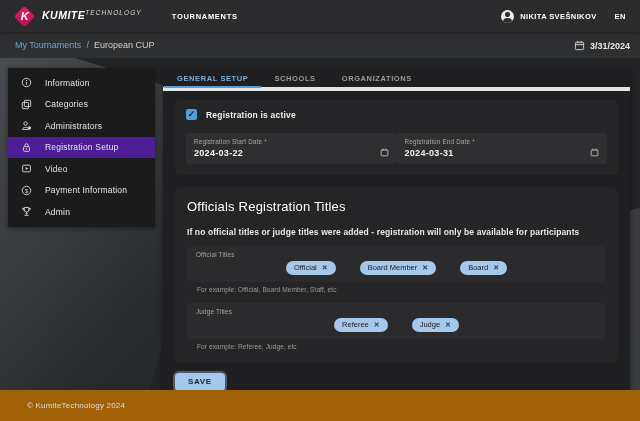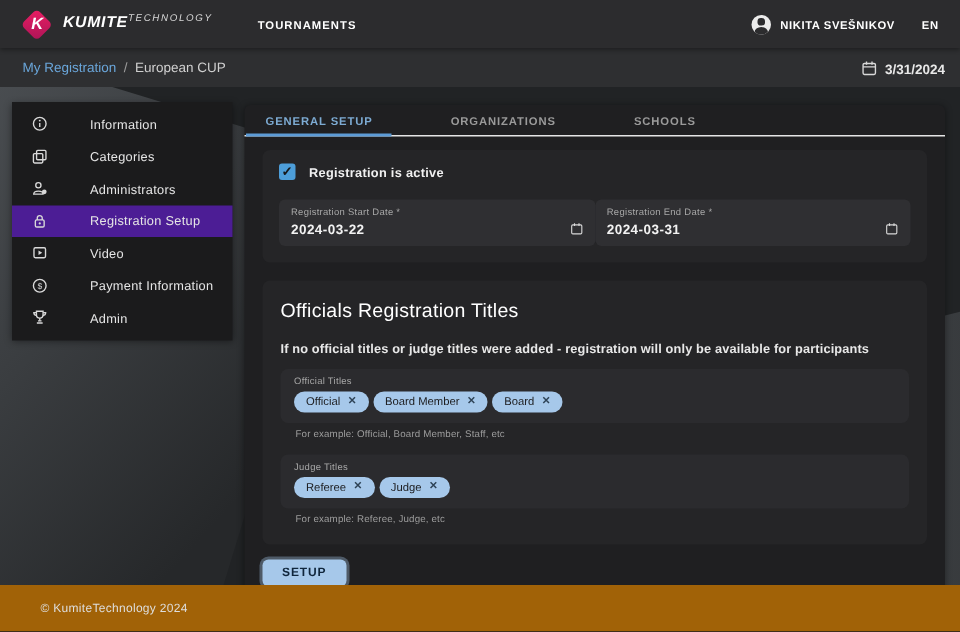--- a/index.html
+++ b/index.html
@@ -78,34 +78,34 @@
   }
 
   
   .sidebar {
     position: absolute; top: 10px; left: 8px; width: 147px;
     background: #1b1b1c; z-index: 2; padding: 4px 0;
     box-shadow: 0 1px 5px rgba(0,0,0,.45);
   }
   .side-item {
     height: 21.5px; display: flex; align-items: center;
-    padding-left: 13px; gap: 28px; cursor: pointer;
+    padding-left: 13px; gap: 13px; cursor: pointer;
   }
   .side-item.active { background: #4c1d95; }
   .side-icon { width: 11px; height: 11px; flex: 0 0 11px; display: flex; }
   .side-icon svg { width: 11px; height: 11px; }
   .side-label { font-size: 8.5px; color: #e6e6e6; letter-spacing: .2px; }
 
   
   .content {
     position: absolute; top: 12px; left: 163px; width: 467px;
     background: #1f1f21; border-radius: 4px; z-index: 2;
     padding-bottom: 13px; box-shadow: 0 1px 5px rgba(0,0,0,.45);
   }
-  .tabs { display: flex; border-bottom: 1px solid #e5e5e5; height: 21px; padding-left: 1px; gap: 26px; }
+  .tabs { display: flex; border-bottom: 4px solid #e5e5e5; height: 21px; padding-left: 1px; }
   .tab {
     padding: 0 13px; display: flex; align-items: center;
     font-size: 7.5px; font-weight: bold; letter-spacing: .6px;
     color: #9a9a9a; cursor: pointer; position: relative;
   }
   .tab.active { color: #7dabd3; }
   .tab.active::after {
     content: ""; position: absolute; left: 0; right: 0; bottom: -1px;
     height: 2px; background: #5c9bd6;
   }
@@ -131,21 +131,21 @@
   .date-cal { position: absolute; right: 8px; bottom: 7px; cursor: pointer; display: flex; }
 
   .card-officials { padding: 12px 12px 13px; margin-top: 12px; }
   .section-title { font-size: 13px; font-weight: 500; color: #fff; letter-spacing: .2px; }
   .section-note { font-size: 8.5px; font-weight: bold; color: #e8e8e8; margin-top: 13px; letter-spacing: .1px; }
 
   .titles-box {
     margin-top: 9px; background: #2b2b2e; border-radius: 5px;
     padding: 5px 9px 7px; cursor: text;
   }
-  .chips-row { display: flex; gap: 3px; margin-top: 3px; }
+  .chips-row { display: flex; gap: 24px; margin-top: 3px; justify-content: center; }
   .chip {
     display: inline-flex; align-items: center; gap: 5px;
     background: #a6c8ea; color: #1c1c1e; border-radius: 9px;
     padding: 2.5px 8px; font-size: 7.5px; font-weight: 500; cursor: default;
   }
   .chip-x { font-size: 7px; font-weight: bold; color: #2e4356; cursor: pointer; line-height: 1; }
   .helper { font-size: 6.5px; color: #9c9c9c; margin: 4px 0 0 10px; letter-spacing: .1px; }
   .helper + .titles-box { margin-top: 10px; }
 
   .save-btn {
@@ -182,21 +182,21 @@
     </div>
   </div>
   <div class="appbar-nav">TOURNAMENTS</div>
   <div class="appbar-spacer"></div>
   <div class="avatar"></div>
   <div class="user-name">NIKITA SVEŠNIKOV</div>
   <div class="lang">EN</div>
 </div>
 
 <div class="crumbbar">
-  <span class="crumb-link">My Registration</span>
+  <span class="crumb-link">My Tournaments</span>
   <span class="crumb-sep">/</span>
   <span class="crumb-current">European CUP</span>
   <span class="crumb-spacer"></span>
   <span class="crumb-date">
     <svg class="icon" width="11" height="11" viewBox="0 0 12 12">
       <rect x="1.5" y="2.5" width="9" height="8" rx="1"></rect>
       <line x1="4" y1="1" x2="4" y2="3.5"></line>
       <line x1="8" y1="1" x2="8" y2="3.5"></line>
       <line x1="1.5" y1="5" x2="10.5" y2="5"></line>
     </svg>
@@ -277,22 +277,22 @@
             <line x1="4.7" y1="8.6" x2="7.3" y2="8.6"></line>
           </svg>
       </span>
       <span class="side-label">Admin</span>
     </div>
   </div>
 
   <div class="content">
     <div class="tabs">
       <div class="tab active">GENERAL SETUP</div>
+      <div class="tab">SCHOOLS</div>
       <div class="tab">ORGANIZATIONS</div>
-      <div class="tab">SCHOOLS</div>
     </div>
 
     <div class="card card-general">
       <div class="checkbox-row">
         <div class="checkbox">
           <span>✓</span>
         </div>
         <span class="checkbox-label">Registration is active</span>
       </div>
       <div class="dates-row">
@@ -353,19 +353,19 @@
           </span>
           <span class="chip">
             <span>Judge</span>
             <span class="chip-x">✕</span>
           </span>
         </div>
       </div>
       <div class="helper">For example: Referee, Judge, etc</div>
     </div>
 
-    <button class="save-btn">SETUP</button>
+    <button class="save-btn">SAVE</button>
   </div>
 </div>
 
 <div class="footer">
   <span class="footer-text">© KumiteTechnology 2024</span>
 </div>
 
 </body></html>

